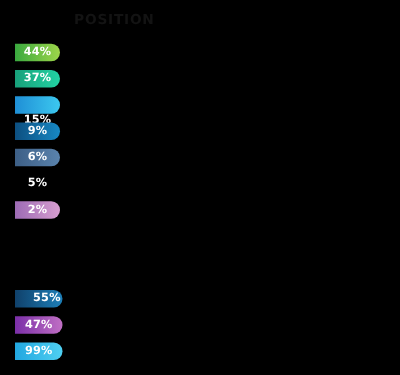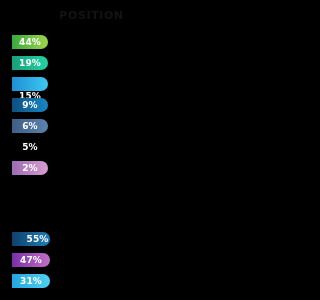--- a/index.html
+++ b/index.html
@@ -78,21 +78,21 @@
   <div class="chart-title">POSITION</div>
 
   <div class="bar-group" id="bar-group-primary">
       <div class="bar-row">
         <div class="bar-track" style="width: 36px; background: linear-gradient(90deg, rgb(58, 169, 63) 0%, rgb(158, 214, 74) 100%);">
           <span class="bar-value" style="color: rgb(255, 255, 255);">44%</span>
         </div>
       </div>
       <div class="bar-row">
         <div class="bar-track" style="width: 36px; background: linear-gradient(90deg, rgb(24, 160, 122) 0%, rgb(34, 211, 164) 100%);">
-          <span class="bar-value" style="color: rgb(255, 255, 255);">19%</span>
+          <span class="bar-value" style="color: rgb(255, 255, 255);">37%</span>
         </div>
       </div>
       <div class="bar-row">
         <div class="bar-track" style="width: 36px; background: linear-gradient(90deg, rgb(31, 143, 214) 0%, rgb(60, 200, 239) 100%);">
           <span class="bar-value" style="color: rgb(255, 255, 255); margin-top: 24px;">15%</span>
         </div>
       </div>
       <div class="bar-row">
         <div class="bar-track" style="width: 36px; background: linear-gradient(90deg, rgb(13, 79, 128) 0%, rgb(23, 136, 196) 100%);">
           <span class="bar-value" style="color: rgb(255, 255, 255);">9%</span>
@@ -121,18 +121,18 @@
           <span class="bar-value" style="color: rgb(255, 255, 255); margin-left: 13px;">55%</span>
         </div>
       </div>
       <div class="bar-row">
         <div class="bar-track" style="width: 38px; background: linear-gradient(90deg, rgb(123, 47, 168) 0%, rgb(192, 111, 196) 100%);">
           <span class="bar-value" style="color: rgb(255, 255, 255);">47%</span>
         </div>
       </div>
       <div class="bar-row">
         <div class="bar-track" style="width: 38px; background: linear-gradient(90deg, rgb(34, 167, 224) 0%, rgb(79, 208, 242) 100%);">
-          <span class="bar-value" style="color: rgb(255, 255, 255);">31%</span>
+          <span class="bar-value" style="color: rgb(255, 255, 255);">99%</span>
         </div>
       </div>
     </div>
 
 </div>
 
 </body></html>

